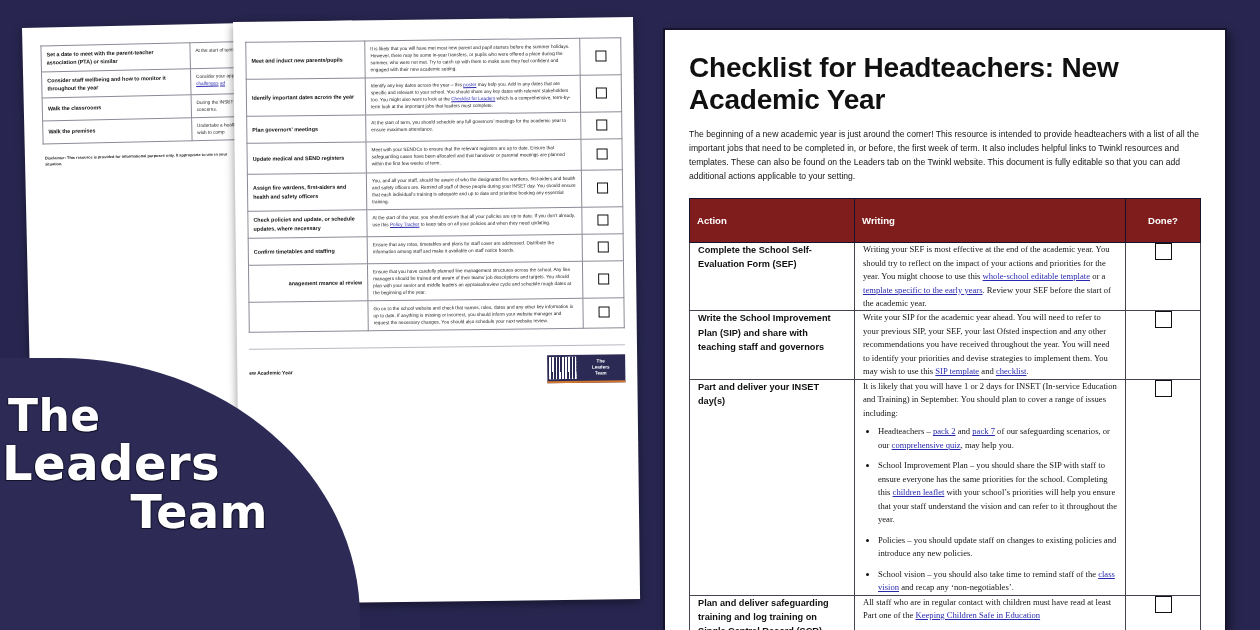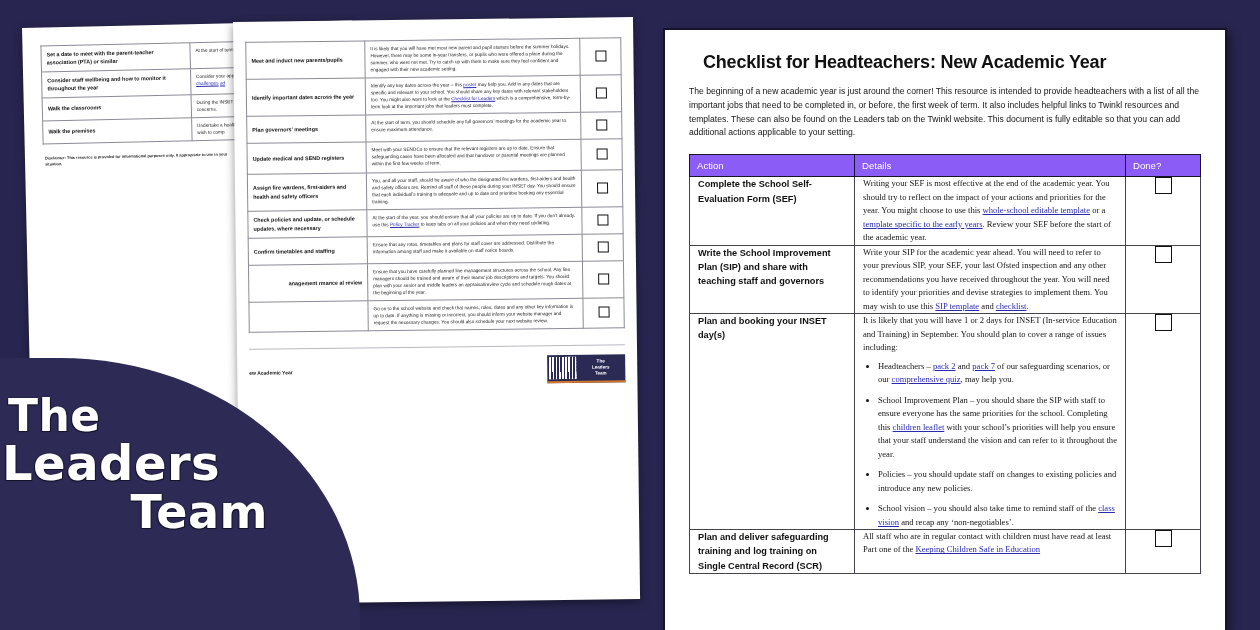--- a/index.html
+++ b/index.html
@@ -109,33 +109,33 @@
 
   
   #right-page{
     left:663px; top:28px; width:560px; height:600px;
     border:2px solid #15142c;
     box-shadow:4px 4px 9px rgba(0,0,0,.4);
     z-index:2;
   }
   #right-page .inner{padding:22px 24px 0 24px;}
   h1.doc-title{
-    margin:0 0 12px 14px;font-size:18px;line-height:1.15;
+    margin:0 0 12px 0;font-size:28px;line-height:1.15;
     font-weight:bold;color:#111;letter-spacing:-.2px;
   }
   p.intro{
     margin:0 0 14px 0;font-size:8.6px;line-height:1.62;color:#141414;
   }
   table.big{border-collapse:collapse;width:100%;table-layout:fixed;}
   table.big th{
-    background:#8b5cf6;color:#fff;text-align:left;
-    font-size:9.6px;font-weight:normal;padding:5px 7px;
+    background:#7f1d1d;color:#fff;text-align:left;
+    font-size:9.6px;font-weight:bold;padding:16px 7px;
     border:1px solid #15142c;
   }
-  table.big th.th-done{text-align:left;}
+  table.big th.th-done{text-align:center;}
   table.big td{
     border:1px solid #44444f;vertical-align:top;padding:0 8px;
   }
   .b-action{
     font-size:9.2px;line-height:1.55;font-weight:bold;color:#111;
     vertical-align:middle;
   }
   .b-det{font-size:8.6px;line-height:1.57;color:#141414;font-family:Liberation Serif, serif;}
   .b-done{text-align:center;vertical-align:middle;}
   .cb-big{display:inline-block;width:15px;height:15px;border:1.6px solid #111;background:#fff;}
@@ -265,21 +265,21 @@
 
   <div class="page" id="right-page">
     <div class="inner">
       <h1 class="doc-title">Checklist for Headteachers: New Academic Year</h1>
       <p class="intro">The beginning of a new academic year is just around the corner! This resource is intended to provide headteachers with a list of all the important jobs that need to be completed in, or before, the first week of term. It also includes helpful links to Twinkl resources and templates. These can also be found on the Leaders tab on the Twinkl website. This document is fully editable so that you can add additional actions applicable to your setting.</p>
 
       <table class="big">
         <thead>
           <tr>
             <th class="col-a">Action</th>
-            <th>Details</th>
+            <th>Writing</th>
             <th class="col-d th-done">Done?</th>
           </tr>
         </thead>
         <tbody>
 
           <tr>
             <td class="b-action">Complete the School Self-Evaluation Form (SEF)</td>
             <td class="b-det">
               <span>Writing your SEF is most effective at the end of the academic year. You should try to reflect on the impact of your actions and priorities for the year. You might choose to use this </span><span class="lnk">whole-school editable template</span><span> or a </span><span class="lnk">template specific to the early years</span><span>. Review your SEF before the start of the academic year.</span>
             </td>
@@ -288,21 +288,21 @@
 
           <tr>
             <td class="b-action">Write the School Improvement Plan (SIP) and share with teaching staff and governors</td>
             <td class="b-det">
               <span>Write your SIP for the academic year ahead. You will need to refer to your previous SIP, your SEF, your last Ofsted inspection and any other recommendations you have received throughout the year. You will need to identify your priorities and devise strategies to implement them. You may wish to use this </span><span class="lnk">SIP template</span><span> and </span><span class="lnk">checklist</span><span>.</span>
             </td>
             <td class="b-done"><span class="cb-big"></span></td>
           </tr>
 
           <tr>
-            <td class="b-action">Plan and booking your INSET day(s)</td>
+            <td class="b-action">Part and deliver your INSET day(s)</td>
             <td class="b-det">
               <div>It is likely that you will have 1 or 2 days for INSET (In-service Education and Training) in September. You should plan to cover a range of issues including:</div>
               <ul class="bul">
                 <li>
                   <span>Headteachers – </span><span class="lnk">pack 2</span><span> and </span><span class="lnk">pack 7</span><span> of our safeguarding scenarios, or our </span><span class="lnk">comprehensive quiz</span><span>, may help you.</span>
                 </li>
                 <li>
                   <span>School Improvement Plan – you should share the SIP with staff to ensure everyone has the same priorities for the school. Completing this </span><span class="lnk">children leaflet</span><span> with your school’s priorities will help you ensure that your staff understand the vision and can refer to it throughout the year.</span>
                 </li>
                 <li>

